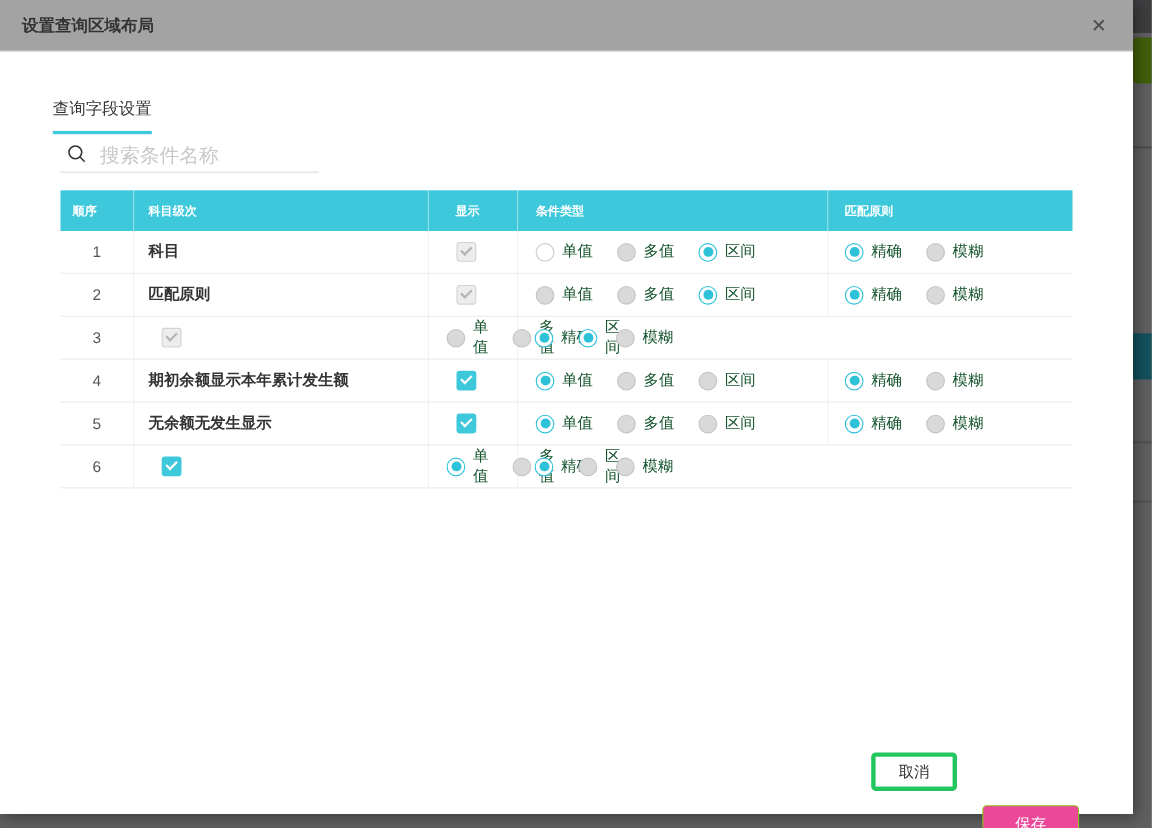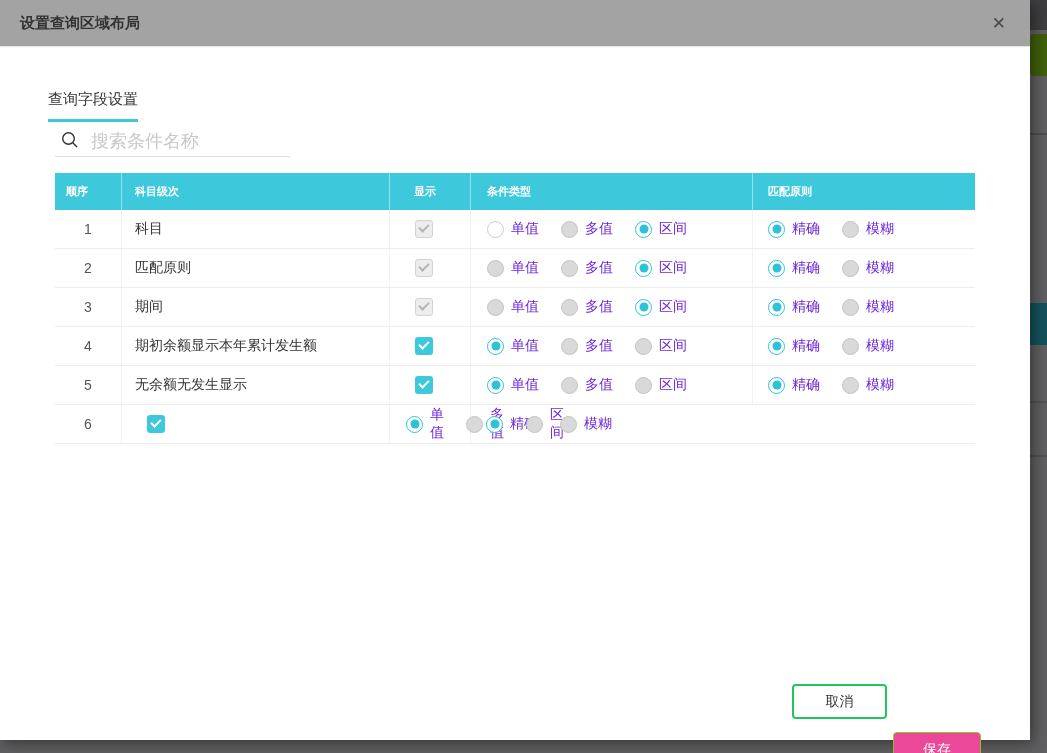--- a/index.html
+++ b/index.html
@@ -60,21 +60,21 @@
   .th:nth-child(1){ padding-left:11px; }
   .th:nth-child(2){ padding-left:13px; }
   .th:nth-child(3){ padding-left:24px; }
   .th:nth-child(4){ padding-left:16px; }
   .th:nth-child(5){ padding-left:15px; }
 
   .trow { height:39px; border-bottom:1px solid #ececec; font-size:14px; color:#333; }
   .td { display:flex; align-items:center; height:100%; border-right:1px solid #f2f2f2; }
   .td:last-child { border-right:none; }
   .td-order { justify-content:center; color:#555; }
-  .td-name  { padding-left:13px; }
+  .td-name  { padding-left:13px;font-weight:bold; }
   .td-check { padding-left:25px; }
   .td-type  { padding-left:16px; }
   .td-match { padding-left:15px; }
 
   
   .cb { width:18px; height:18px; border-radius:3px; position:relative; cursor:pointer; }
   .cb.on  { background:#3ec8db; }
   .cb.dis { background:#ededed; border:1px solid #d2d2d2; }
   .cb::after {
     content:''; position:absolute; left:4px; top:4px; width:8px; height:4px;
@@ -86,29 +86,29 @@
   .opt { display:inline-flex; align-items:center; margin-right:22px; cursor:pointer; }
   .opt:last-child { margin-right:0; }
   .radio { width:17px; height:17px; border-radius:50%; position:relative; flex:0 0 auto; }
   .radio.sel { background:#fff; border:1px solid #2ec2d9; }
   .radio.sel::after {
     content:''; position:absolute; left:50%; top:50%; transform:translate(-50%,-50%);
     width:9px; height:9px; border-radius:50%; background:#2ec2d9;
   }
   .radio.dis   { background:#d9d9d9; border:1px solid #c4c4c4; }
   .radio.plain { background:#fff; border:1px solid #ccc; }
-  .opt .lbl { margin-left:7px; color:#6d28d9; }
+  .opt .lbl { margin-left:7px; color:#14532d; }
 
   
   .btn {
     position:absolute; top:684px; height:35px; border-radius:4px;
     font-size:14px; display:flex; align-items:center; justify-content:center; cursor:pointer;
     font-family:"Liberation Sans","DejaVu Sans",sans-serif;
   }
-  .btn-cancel { left:792px; width:95px; background:#fff; border:2px solid #22c55e; color:#333; }
+  .btn-cancel { left:792px; width:78px; background:#fff; border:4px solid #22c55e; color:#333; }
   .btn-save   { left:893px; width:88px; background:#ec4899; border:1px solid #8fc31f; color:#fff;margin-top:48px; }
 </style>
 </head>
 <body>
 
 <div class="backdrop-right">
   <div class="blk bd-top"></div>
   <div class="blk bd-green"></div>
   <div class="blk bd-line1"></div>
   <div class="blk bd-teal"></div>
@@ -201,21 +201,20 @@
             </span>
             <span class="opt">
               <span class="radio dis"></span>
               <span class="lbl">模糊</span>
             </span>
           </div>
     </div>
 
     <div class="trow">
       <div class="td td-order">3</div>
-      <div class="td td-name">期间</div>
       <div class="td td-check">
         <span class="cb dis"></span>
       </div>
       <div class="td td-type">
             <span class="opt">
               <span class="radio dis"></span>
               <span class="lbl">单值</span>
             </span>
             <span class="opt">
               <span class="radio dis"></span>

